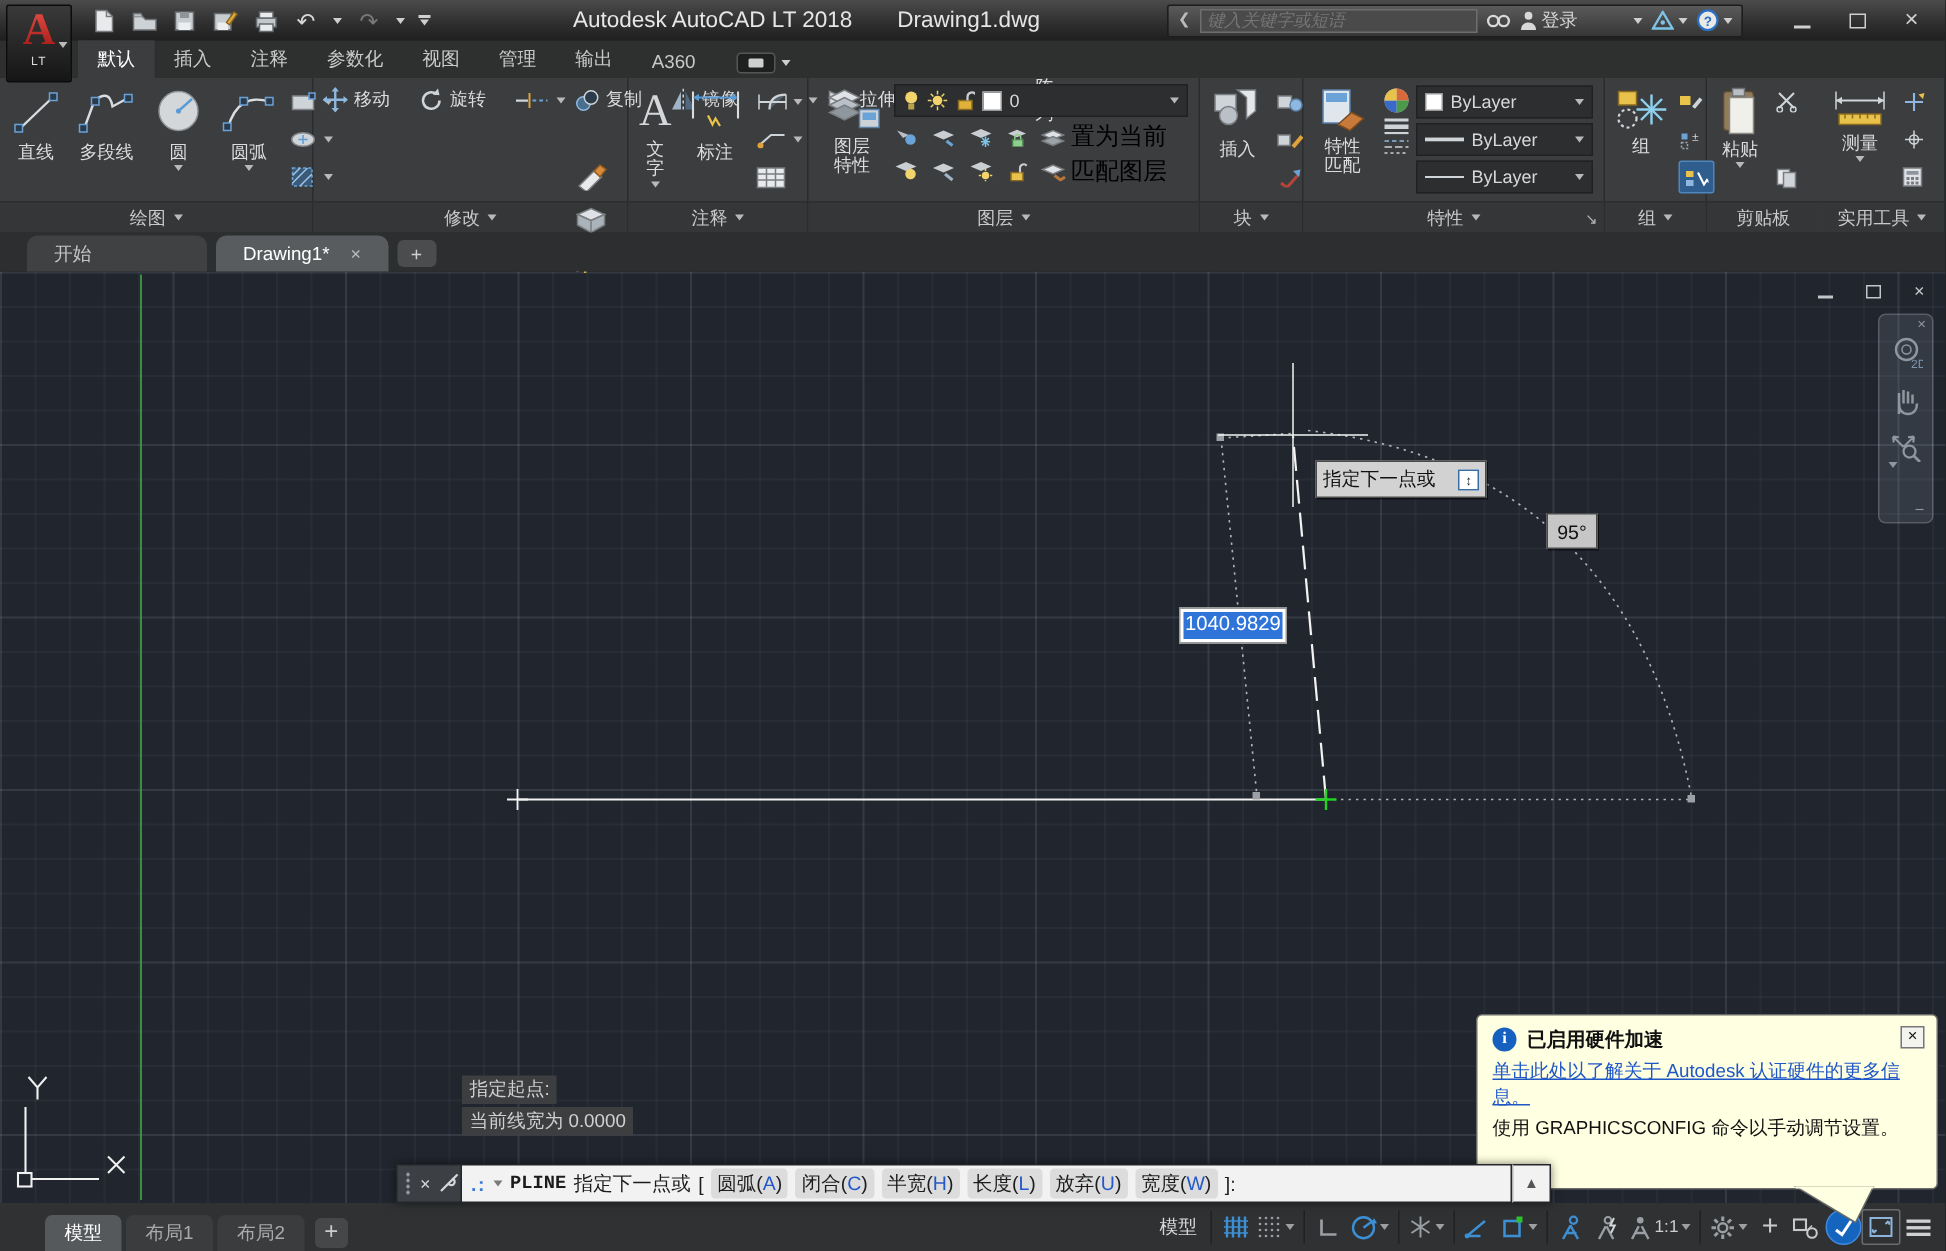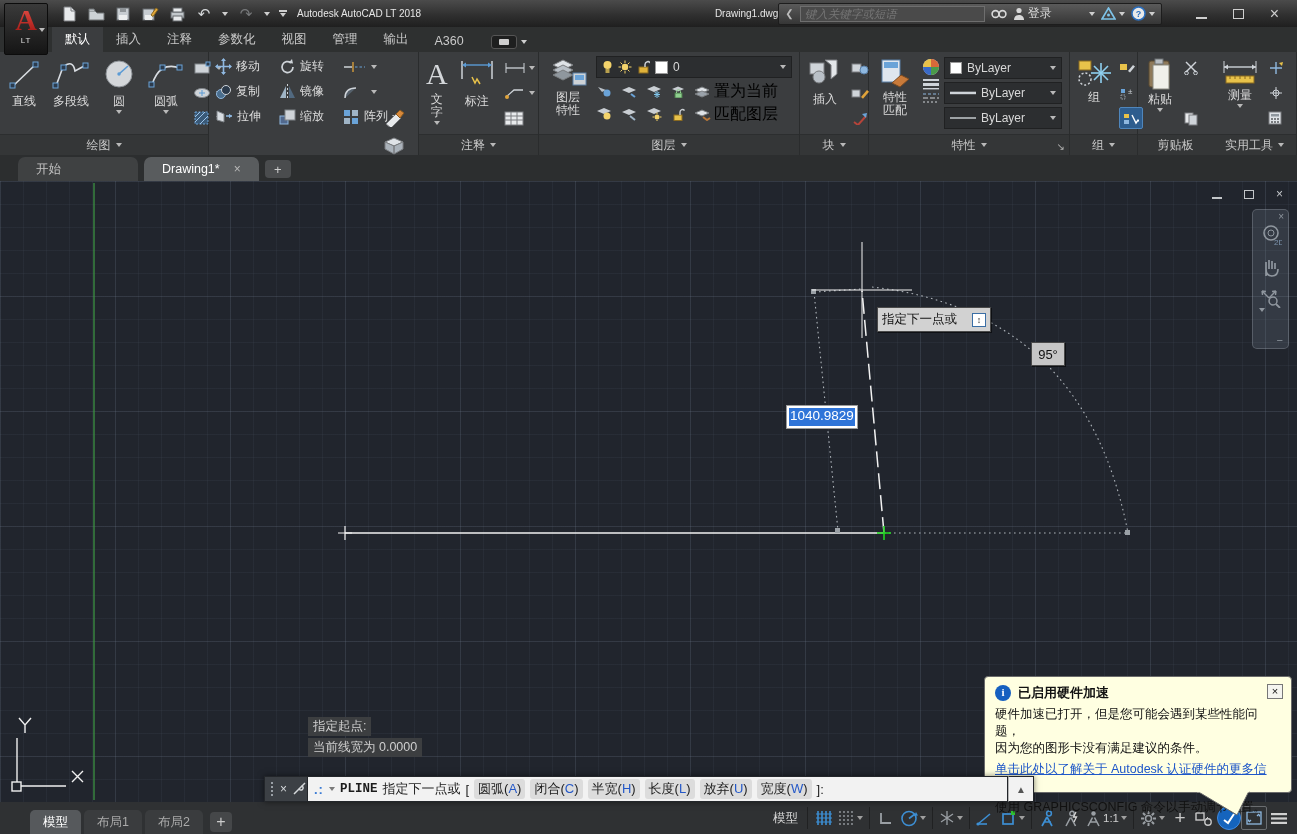--- a/index.html
+++ b/index.html
@@ -10,21 +10,21 @@
 
   
   #titlebar { left:0; top:0; width:1297px; height:27px;
     background:linear-gradient(#4b4b4b,#303030 55%,#1f1f1f);
     display:flex; align-items:center; color:#e6e6e6; z-index:60; }
   #qat { display:flex; align-items:center; gap:9px; margin-left:50px; height:27px;
     padding:0 10px; }
   .qbtn { width:18px; height:18px; display:flex; align-items:center; justify-content:center; cursor:pointer; }
   .qbtn svg { display:block; }
   .qcaret { width:0; height:0; border-left:3.5px solid transparent; border-right:3.5px solid transparent; border-top:4px solid #cfcfcf; }
-  #title-center { flex:1; display:flex; justify-content:space-between; gap:30px; font-size:10px; }
+  #title-center { flex:1; display:flex; justify-content:center; gap:30px; font-size:15px; }
   #search-group { display:flex; align-items:center; gap:6px;
     background:linear-gradient(#5a5a5a,#363636); border:1px solid #1d1d1d; border-radius:2px;
     height:22px; padding:0 6px; margin-right:8px; }
   #search-input { width:185px; height:16px; background:#4a4a4a; border:1px solid #6e6e6e;
     color:#cfcfcf; font-style:italic; font-size:11.5px; padding:0 4px; }
   .tbar-ico { color:#d8d8d8; font-size:12px; display:flex; align-items:center; gap:3px; cursor:pointer; }
   #win-controls { display:flex; align-items:center; gap:26px; margin:0 18px 0 26px; }
   .winbtn { color:#cfcfcf; font-size:13px; cursor:pointer; line-height:1; }
   #maxbtn { width:11px; height:10px; border:1.5px solid #cfcfcf; }
   #minbtn { width:11px; height:2px; background:#cfcfcf; margin-top:8px; }
@@ -361,21 +361,21 @@
             </span>
         </div>
       </div>
       <div class="plabel">
           <span>绘图</span>
           <i class="caret"></i>
         </div>
     </section>
 
     <section class="panel" style="width:210px">
-      <div class="pbody" style="flex-direction:column;gap:0">
+      <div class="pbody" style="flex-direction:row;gap:0">
         <div style="display:flex">
           <span class="rowbtn" style="width:64px">
               <svg width="17" height="17">
                 <path d="M8.5 1v15M1 8.5h15" stroke="#8fb8e0" stroke-width="1.6"></path>
                 <path d="M8.5 0l2.5 3h-5zM8.5 17l2.5-3h-5zM0 8.5l3-2.5v5zM17 8.5l-3-2.5v5z" fill="#8fb8e0"></path>
               </svg>
               <span class="blabel">移动</span>
             </span>
           <span class="rowbtn" style="width:64px">
               <svg width="17" height="17">
@@ -437,20 +437,24 @@
                 <rect x="1" y="1" width="6" height="6" fill="#6aa3d8"></rect>
                 <rect x="9" y="1" width="6" height="6" fill="#9fb4c6"></rect>
                 <rect x="1" y="9" width="6" height="6" fill="#9fb4c6"></rect>
                 <rect x="9" y="9" width="6" height="6" fill="#6aa3d8"></rect>
               </svg>
               <span class="blabel">阵列</span>
               <i class="caret"></i>
             </span>
         </div>
       </div>
+      <div class="plabel">
+          <span>修改</span>
+          <i class="caret"></i>
+        </div>
     </section>
 
     <div class="abs" style="left:372px;top:55px;width:44px;display:flex;flex-direction:column;gap:6px;align-items:center;z-index:51">
       <span style="cursor:pointer"><svg width="22" height="20">
             <path d="M3 17l10-10 5 4-10 10z" fill="#e8eaec" stroke="#7a7d80"></path>
             <path d="M13 7l4-4 4 3-4 5z" fill="#d8893a" stroke="#8a5a20"></path>
           </svg></span>
       <span style="cursor:pointer"><svg width="22" height="18">
             <path d="M11 1l9 4-9 4-9-4z" fill="#dfe3e7" stroke="#7a7d80"></path>
             <path d="M2 5v7l9 5v-8zM20 5v7l-9 5v-8z" fill="#aab2ba" stroke="#7a7d80"></path>
@@ -976,24 +980,20 @@
     </div>
     <div id="cmd-expand">▲</div>
   </div>
 
   <div id="notif" class="abs">
     <div class="ntitle">
       <span class="info">i</span>
       <span>已启用硬件加速</span>
     </div>
     <span class="nclose">×</span>
-    <div>
-      <span>硬件加速已打开，但是您可能会遇到某些性能问题，</span><br>
-      <span>因为您的图形卡没有满足建议的条件。</span>
-    </div>
     <div style="margin-top:4px"><a>单击此处以了解关于 Autodesk 认证硬件的更多信息。</a></div>
     <div class="nfooter">使用 GRAPHICSCONFIG 命令以手动调节设置。</div>
   </div>
   <svg id="notif-tail" class="abs" width="70" height="26">
     <polygon points="12,0 64,0 52,24" fill="#ffffe1" stroke="#6a6a6a" stroke-width="1"></polygon>
     <line x1="12" y1="0" x2="64" y2="0" stroke="#ffffe1" stroke-width="2.5"></line>
   </svg>
 
   <div id="statusbar" class="abs">
     <div id="layouttabs">

